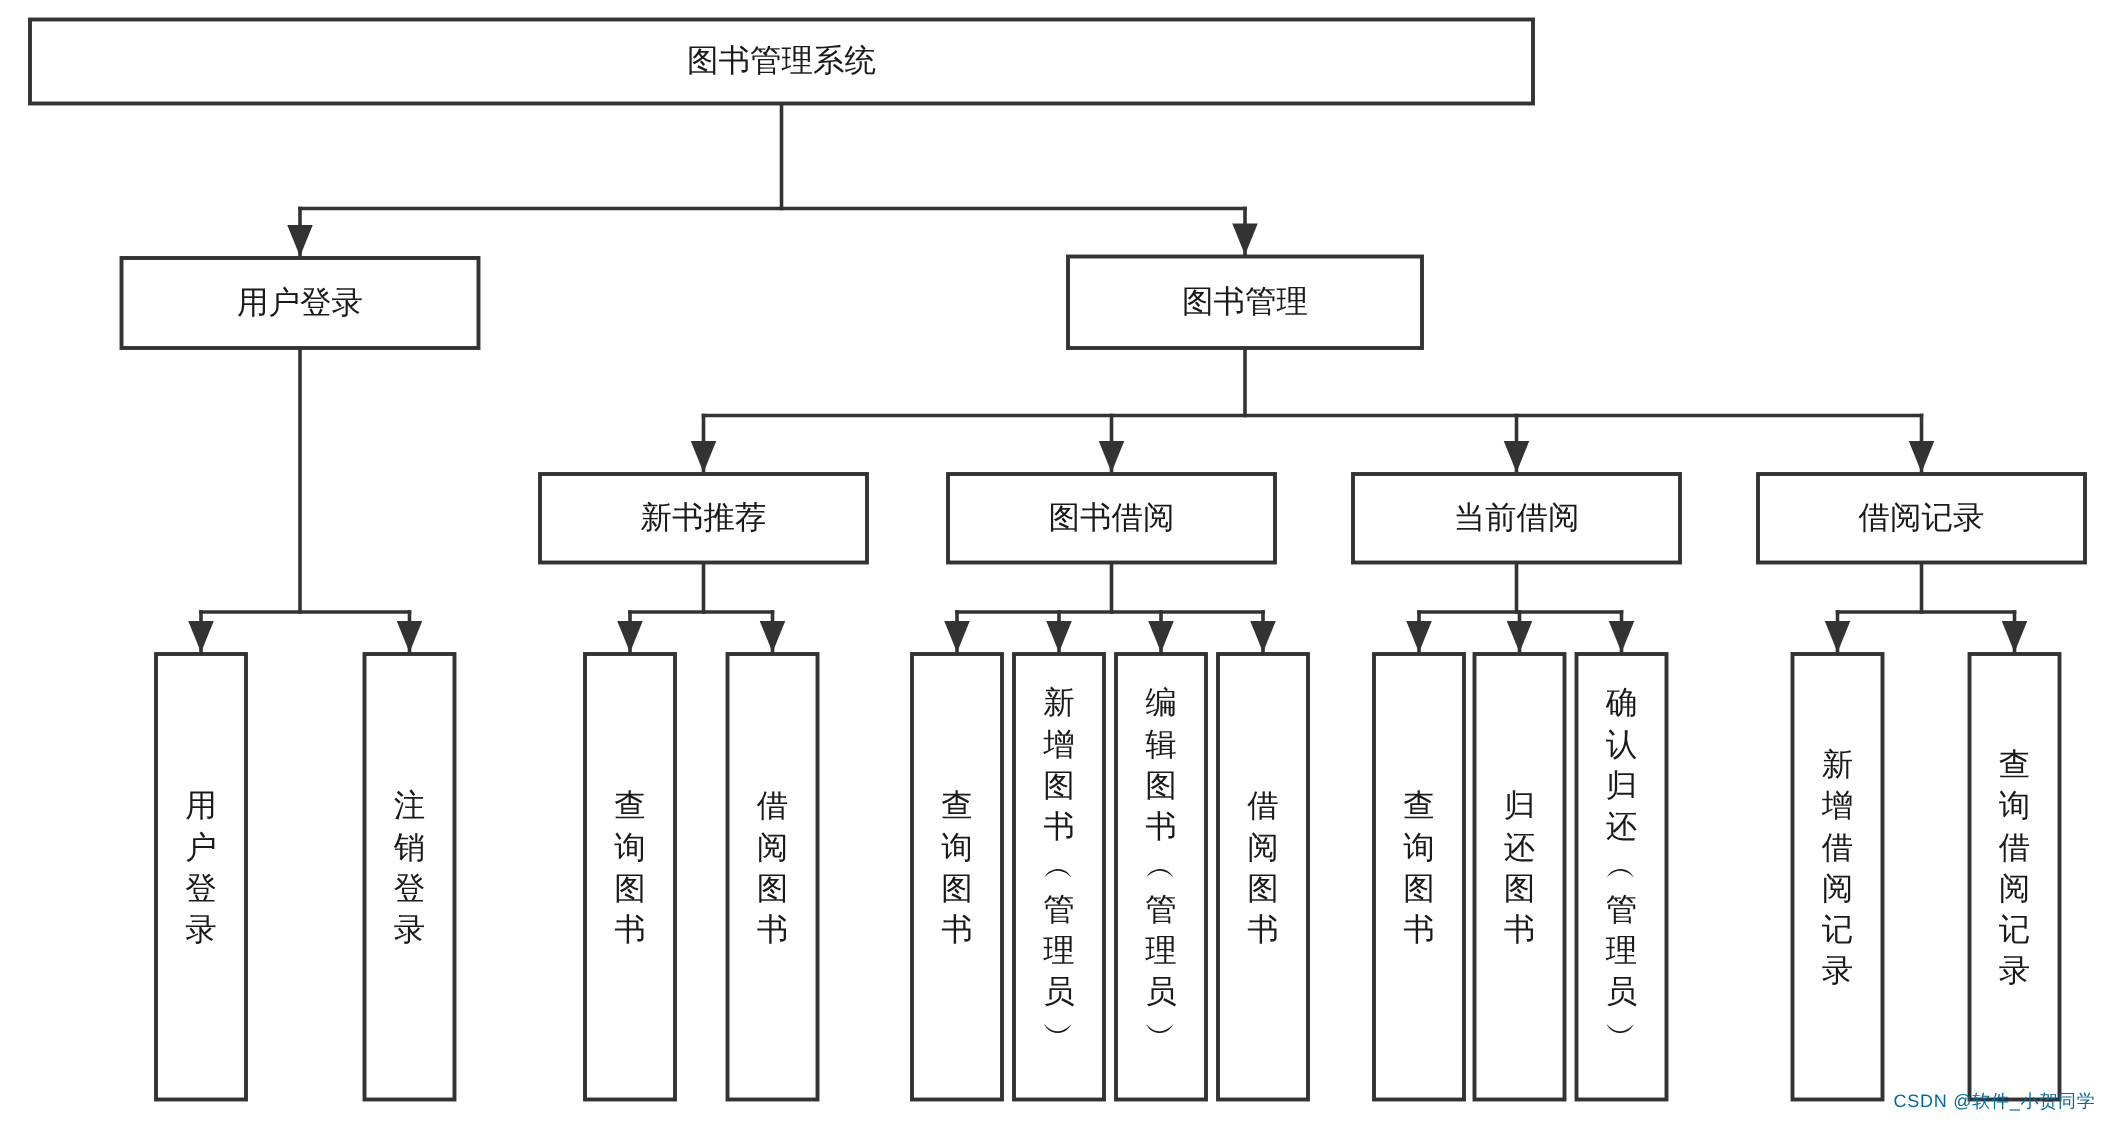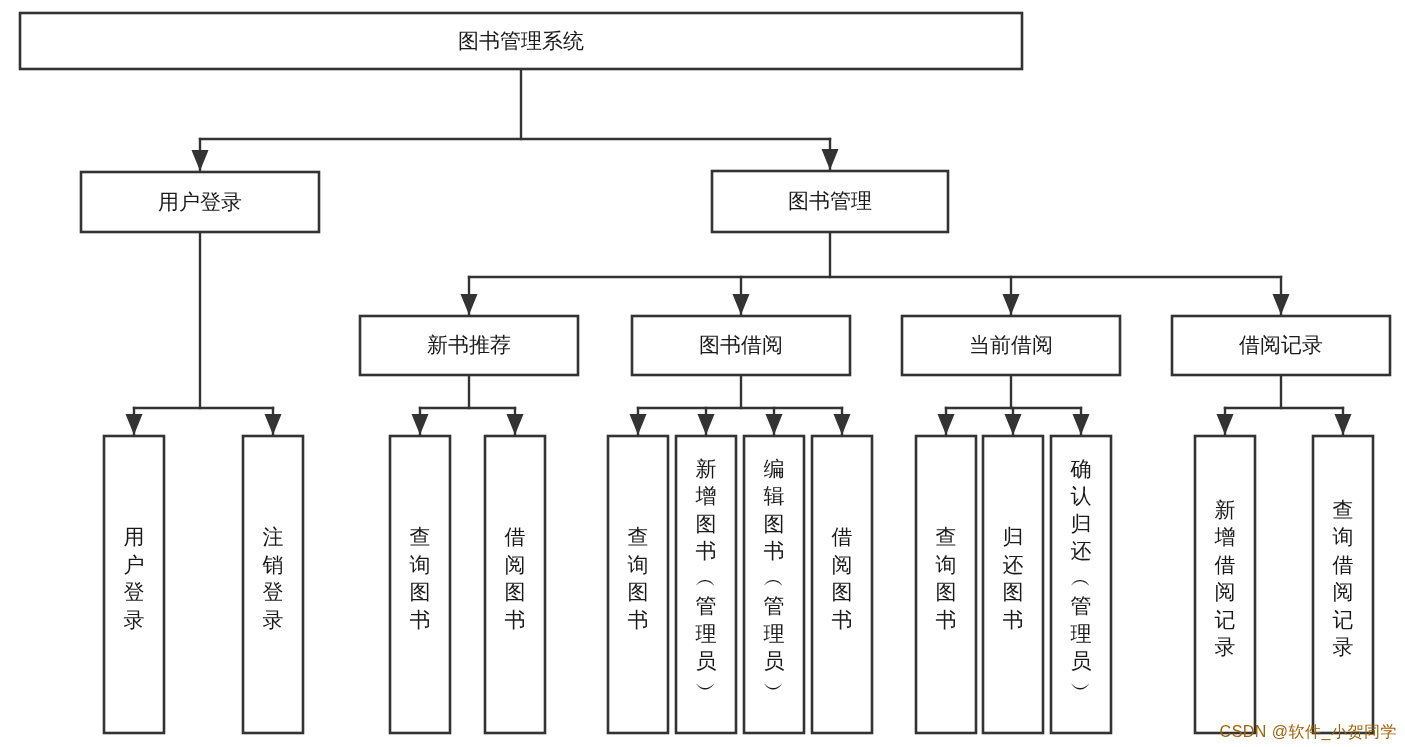--- a/index.html
+++ b/index.html
@@ -52,22 +52,22 @@
     font-family: "Liberation Sans", "DejaVu Sans", sans-serif;
     fill: #1a1a1a;
     font-size: 21px;
     text-anchor: middle;
   }
   .watermark {
     position: absolute;
     right: 8px;
     bottom: 4px;
     font-family: "Liberation Sans", "DejaVu Sans", sans-serif;
-    font-size: 16px;
-    color: #a16207;
+    font-size: 12px;
+    color: #0369a1;
     letter-spacing: 0.5px;
     white-space: nowrap;
     pointer-events: none;
   }
 </style>
 </head>
 <body>
 
 <div id="diagram-root">
   <svg class="flow" viewBox="0 0 1405 747" xmlns="http://www.w3.org/2000/svg">

